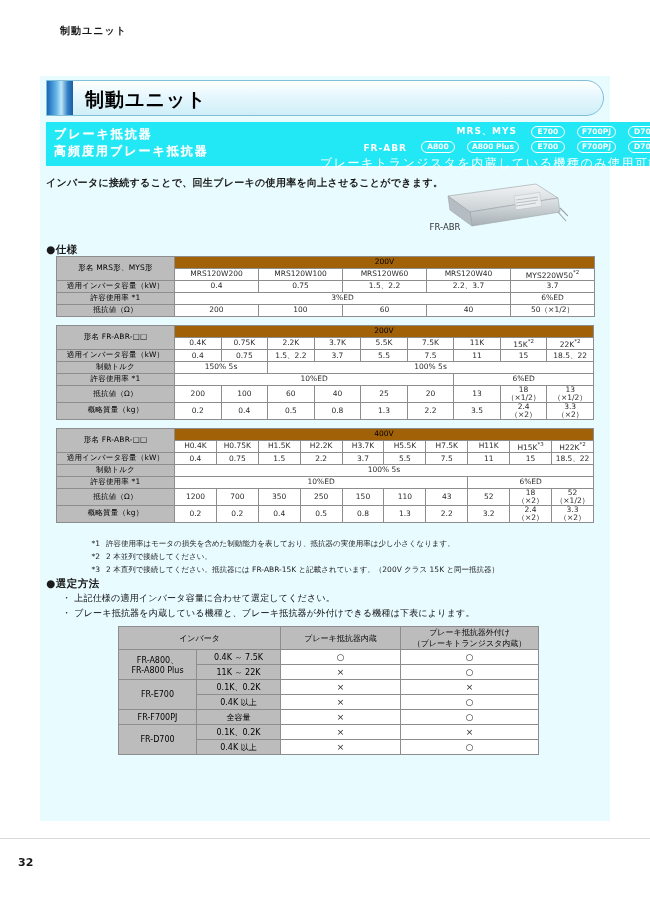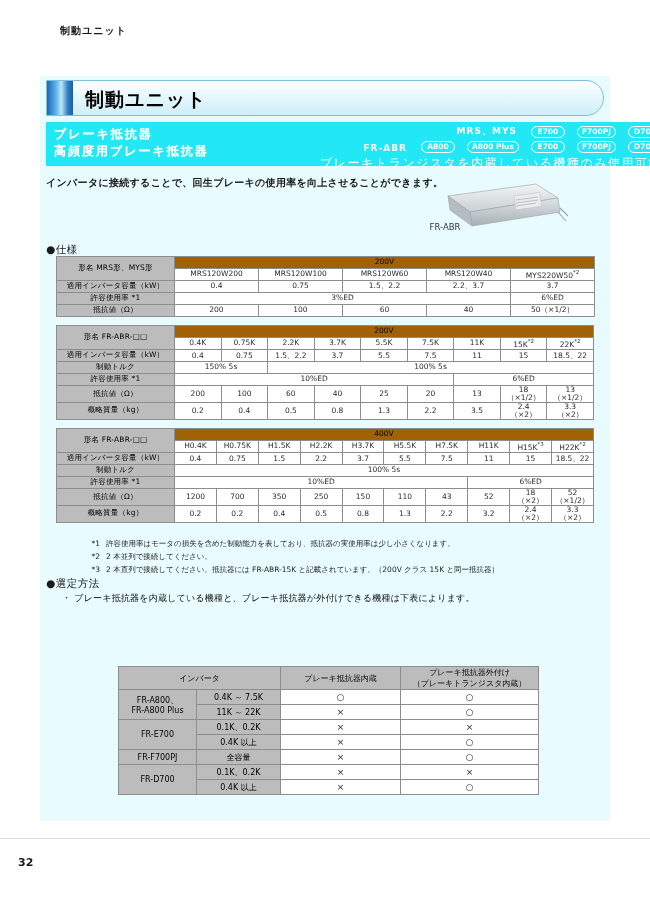--- a/index.html
+++ b/index.html
@@ -68,21 +68,21 @@
   }
 
   
   .photo { position:absolute; left:418px; top:182px; width:150px; height:56px; }
   .photo-caption {
     position:absolute; left:400px; top:222px; width:90px; text-align:center;
     font-size:8.5px; color:#333;
   }
 
   
-  .sec-head { position:absolute; font-size:10.5px; font-weight:normal; letter-spacing:.5px; }
+  .sec-head { position:absolute; font-size:10.5px; font-weight:bold; letter-spacing:.5px; }
 
   
   table.spec {
     position:absolute;
     border-collapse:collapse;
     font-size:7.5px;
     background:#ffffff;
     table-layout:fixed;
   }
   table.spec th, table.spec td {
@@ -112,21 +112,20 @@
   .bullets { position:absolute; font-size:9px; line-height:15px; color:#111; }
   .bullets div { letter-spacing:.2px; }
 
   
   table.sel {
     position:absolute;
     border-collapse:collapse;
     font-size:8px;
     background:#ffffff;
     table-layout:fixed;
-    margin-top:40px;
   }
   table.sel th, table.sel td {
     border:1px solid #8d8d8d; text-align:center; vertical-align:middle;
     height:15px; padding:0; font-weight:normal; color:#2b2b2b;
   }
   table.sel th { background:#bcbcbc; color:#000; }
   table.sel td.lab { background:#bcbcbc; color:#000; }
   table.sel td.cap { background:#bcbcbc; color:#000; }
   .mark-o { font-size:9px; }
   .mark-x { font-size:9px; }
@@ -558,20 +557,21 @@
    </div>
       <div class="n">
      <span class="nl">*3</span>
      <span>2 本直列で接続してください。抵抗器には FR-ABR-15K と記載されています。（200V クラス 15K と同一抵抗器）</span>
    </div>
     </div>
 
   <div class="sec-head" style="left:46px; top:577px;">●選定方法</div>
 
   <div class="bullets" id="bullets" style="left:62px; top:591px; width:520px;">
+      <div>・ 上記仕様の適用インバータ容量に合わせて選定してください。</div>
       <div>・ ブレーキ抵抗器を内蔵している機種と、ブレーキ抵抗器が外付けできる機種は下表によります。</div>
     </div>
 
   <table class="sel" id="t-sel" style="left:118px; top:626px; width:420px;">
     <colgroup>
       <col style="width:78px">
         <col style="width:84px">
         <col style="width:120px">
         <col style="width:138px">
     </colgroup>

